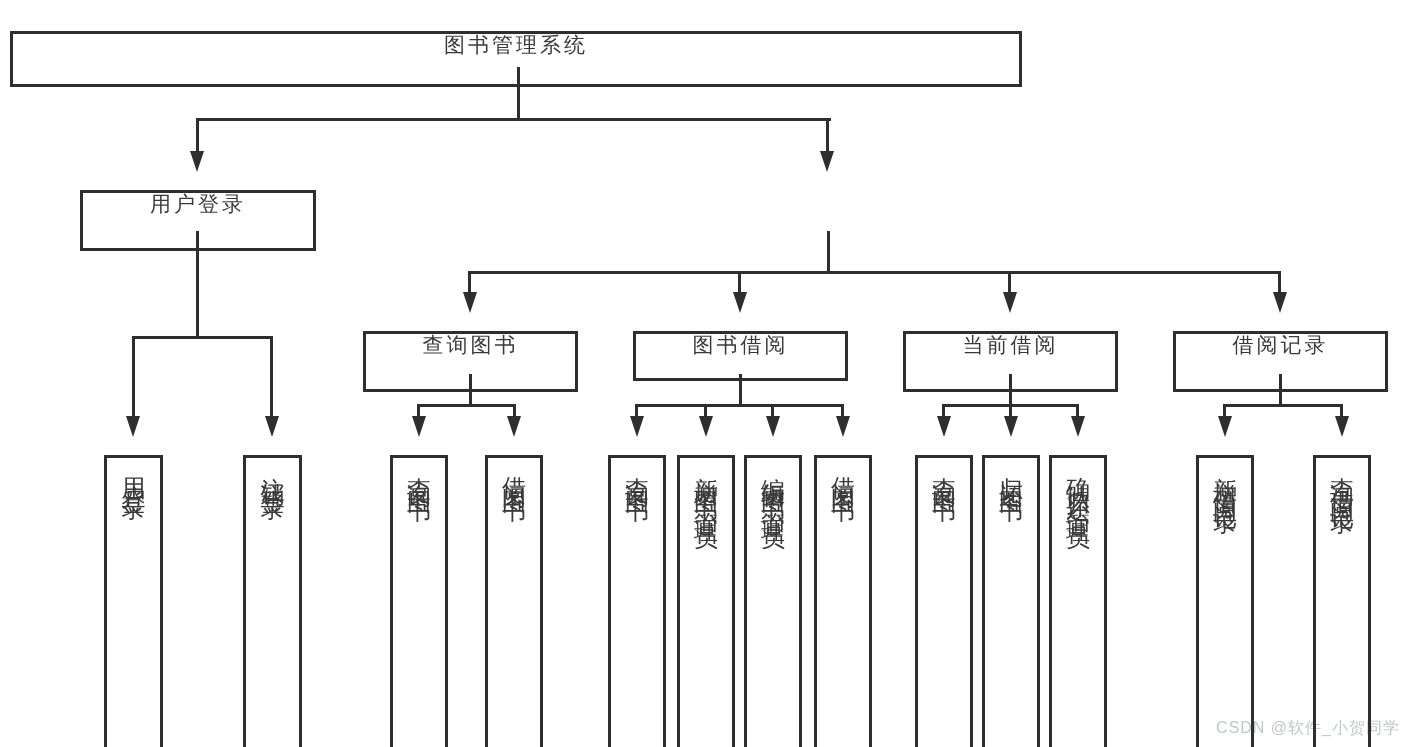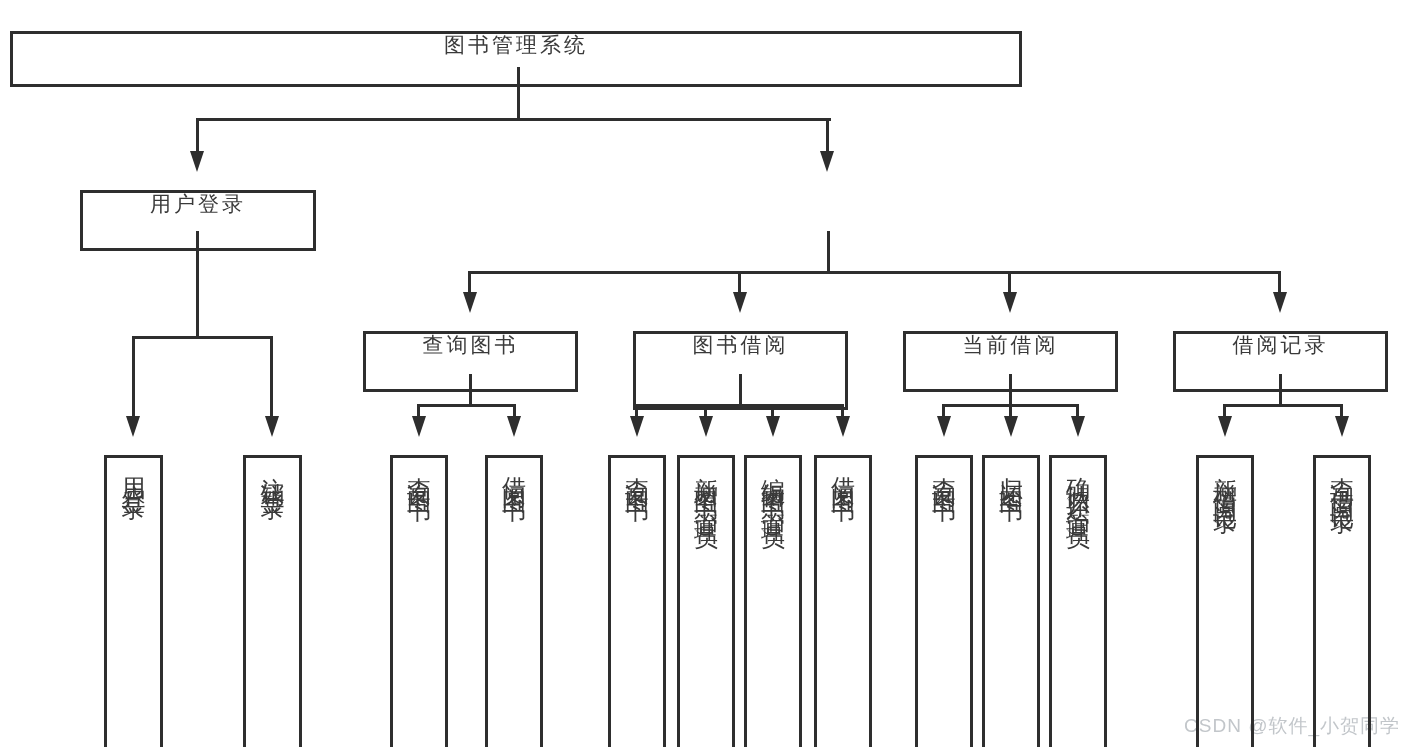--- a/index.html
+++ b/index.html
@@ -60,21 +60,21 @@
     width:0;height:0;
     border-left:7px solid transparent;
     border-right:7px solid transparent;
     border-top:21px solid var(--line);
     z-index:1;
   }
   .watermark{
     position:absolute;
     right:5px;
     bottom:8px;
-    font-size:19px;
+    font-size:16px;
     letter-spacing:1px;
     color:var(--watermark);
     z-index:0;
     white-space:nowrap;
   }
 </style>
 </head>
 <body>
 
 <div class="canvas">
@@ -85,21 +85,21 @@
     <span class="hlabel">图书管理系统</span>
   </div>
 
   <div class="box" style="left:80px;top:172px;width:236px;height:61px;">
     <span class="hlabel">用户登录</span>
   </div>
 
   <div class="box" style="left:363px;top:313px;width:215px;height:61px;">
     <span class="hlabel">查询图书</span>
   </div>
-  <div class="box" style="left:633px;top:313px;width:215px;height:79px;">
+  <div class="box" style="left:633px;top:313px;width:215px;height:50px;">
     <span class="hlabel">图书借阅</span>
   </div>
   <div class="box" style="left:903px;top:313px;width:215px;height:61px;">
     <span class="hlabel">当前借阅</span>
   </div>
   <div class="box" style="left:1173px;top:313px;width:215px;height:61px;">
     <span class="hlabel">借阅记录</span>
   </div>
 
   <div class="box" style="left:104px;top:437px;width:59px;height:297px;">

